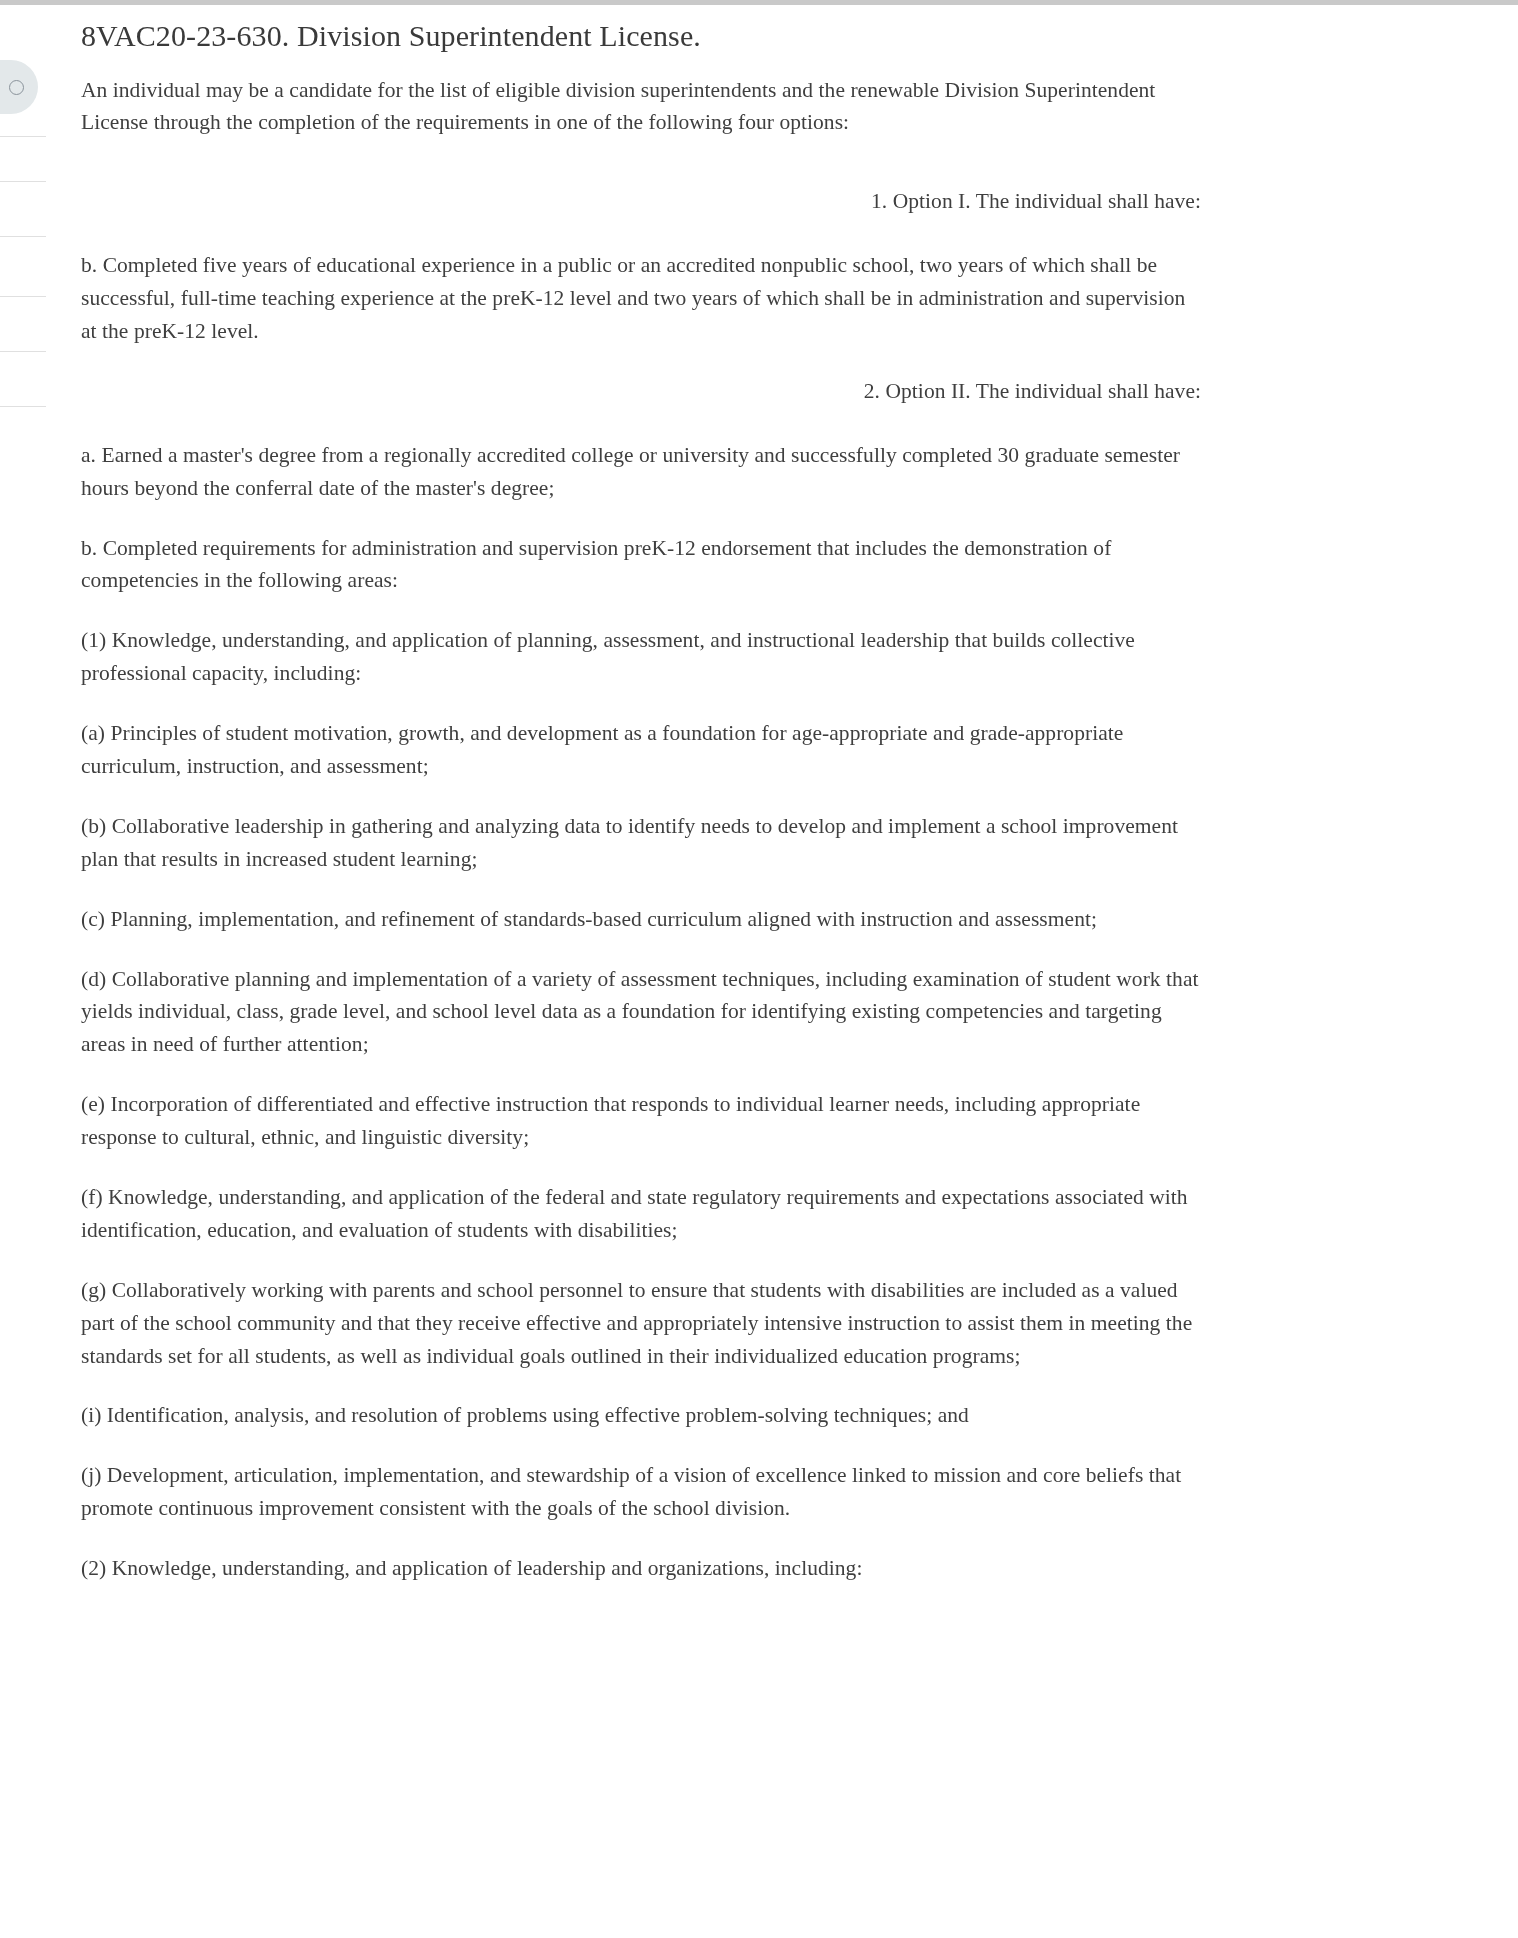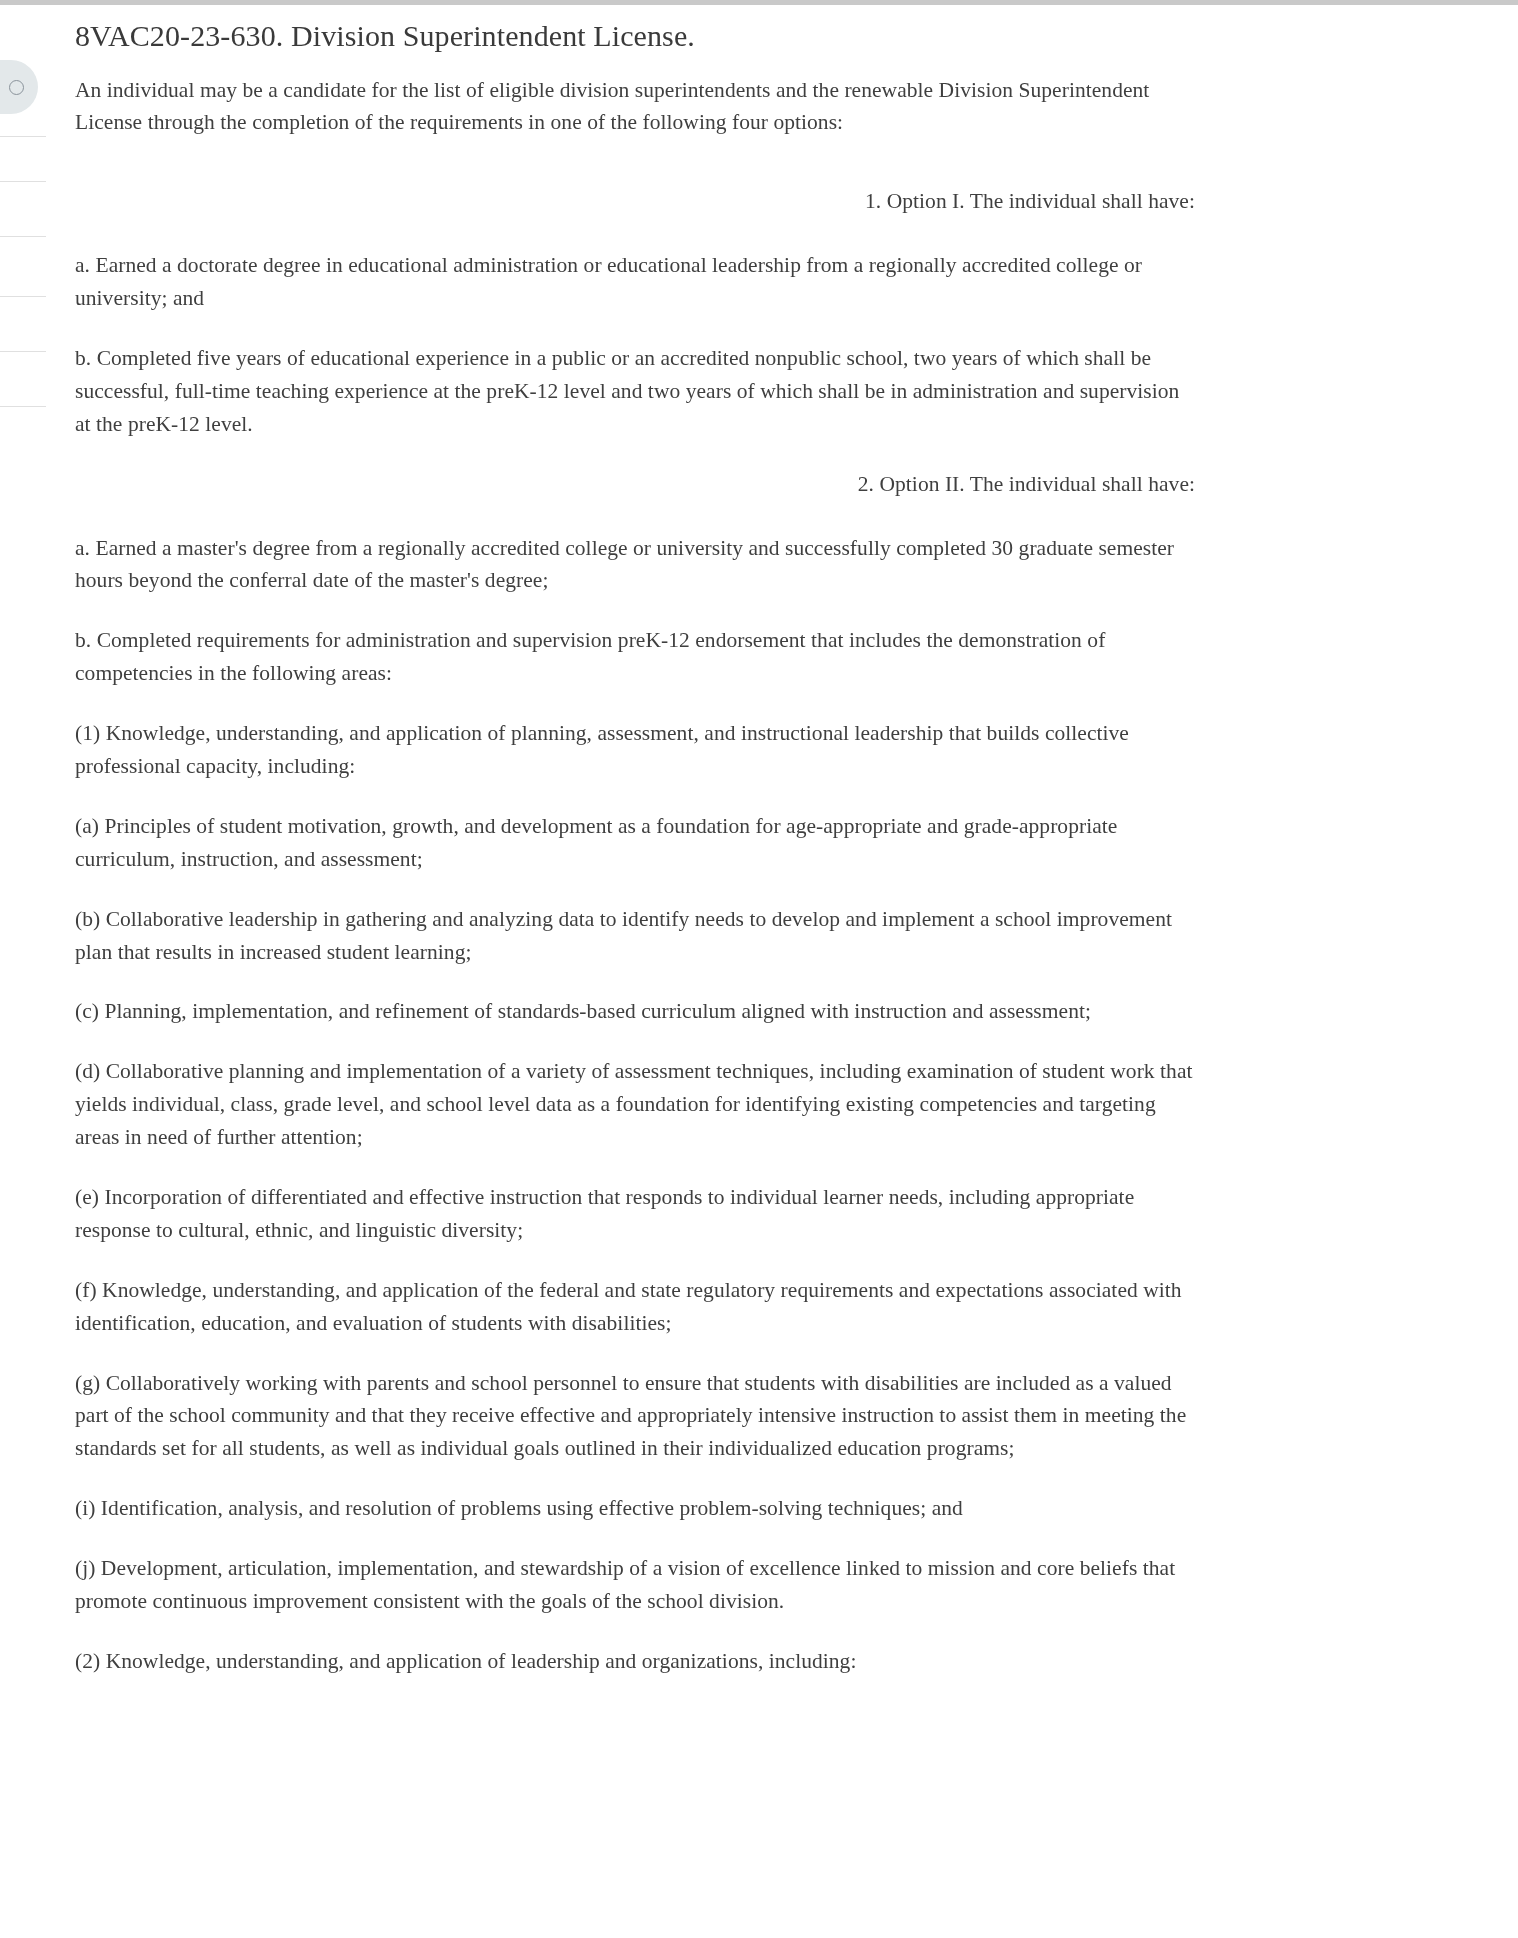--- a/index.html
+++ b/index.html
@@ -63,21 +63,21 @@
     left: 0;
     width: 108px;
     height: 1px;
     background: #e0e0e0;
   }
 
   
   #doc {
     position: absolute;
     top: 0;
-    left: 0;
+    left: 6px;
     width: 1394px;
     padding: 0;
   }
   #doc-inner {
     width: 1120px;
     margin: 0 0 0 75px;
     padding-top: 17px;
   }
 
   h1#section-title {
@@ -123,21 +123,20 @@
 </nav>
 
 <main id="doc">
   <div id="doc-inner">
     <h1 id="section-title">8VAC20-23-630. Division Superintendent License.</h1>
 
     <p class="para lead">An individual may be a candidate for the list of eligible division superintendents and the renewable Division Superintendent License through the completion of the requirements in one of the following four options:</p>
 
     <div id="block-container">
         <p class="para lvl-1 spaced">1. Option I. The individual shall have:</p>
-        <p class="para lvl-2">a. Earned a doctorate degree in educational administration or educational leadership from a regionally accredited college or university; and</p>
         <p class="para lvl-2">b. Completed five years of educational experience in a public or an accredited nonpublic school, two years of which shall be successful, full-time teaching experience at the preK-12 level and two years of which shall be in administration and supervision at the preK-12 level.</p>
         <p class="para lvl-1 spaced">2. Option II. The individual shall have:</p>
         <p class="para lvl-2">a. Earned a master's degree from a regionally accredited college or university and successfully completed 30 graduate semester hours beyond the conferral date of the master's degree;</p>
         <p class="para lvl-2">b. Completed requirements for administration and supervision preK-12 endorsement that includes the demonstration of competencies in the following areas:</p>
         <p class="para lvl-3">(1) Knowledge, understanding, and application of planning, assessment, and instructional leadership that builds collective professional capacity, including:</p>
         <p class="para lvl-3">(a) Principles of student motivation, growth, and development as a foundation for age-appropriate and grade-appropriate curriculum, instruction, and assessment;</p>
         <p class="para lvl-3">(b) Collaborative leadership in gathering and analyzing data to identify needs to develop and implement a school improvement plan that results in increased student learning;</p>
         <p class="para lvl-3">(c) Planning, implementation, and refinement of standards-based curriculum aligned with instruction and assessment;</p>
         <p class="para lvl-3">(d) Collaborative planning and implementation of a variety of assessment techniques, including examination of student work that yields individual, class, grade level, and school level data as a foundation for identifying existing competencies and targeting areas in need of further attention;</p>
         <p class="para lvl-3">(e) Incorporation of differentiated and effective instruction that responds to individual learner needs, including appropriate response to cultural, ethnic, and linguistic diversity;</p>

